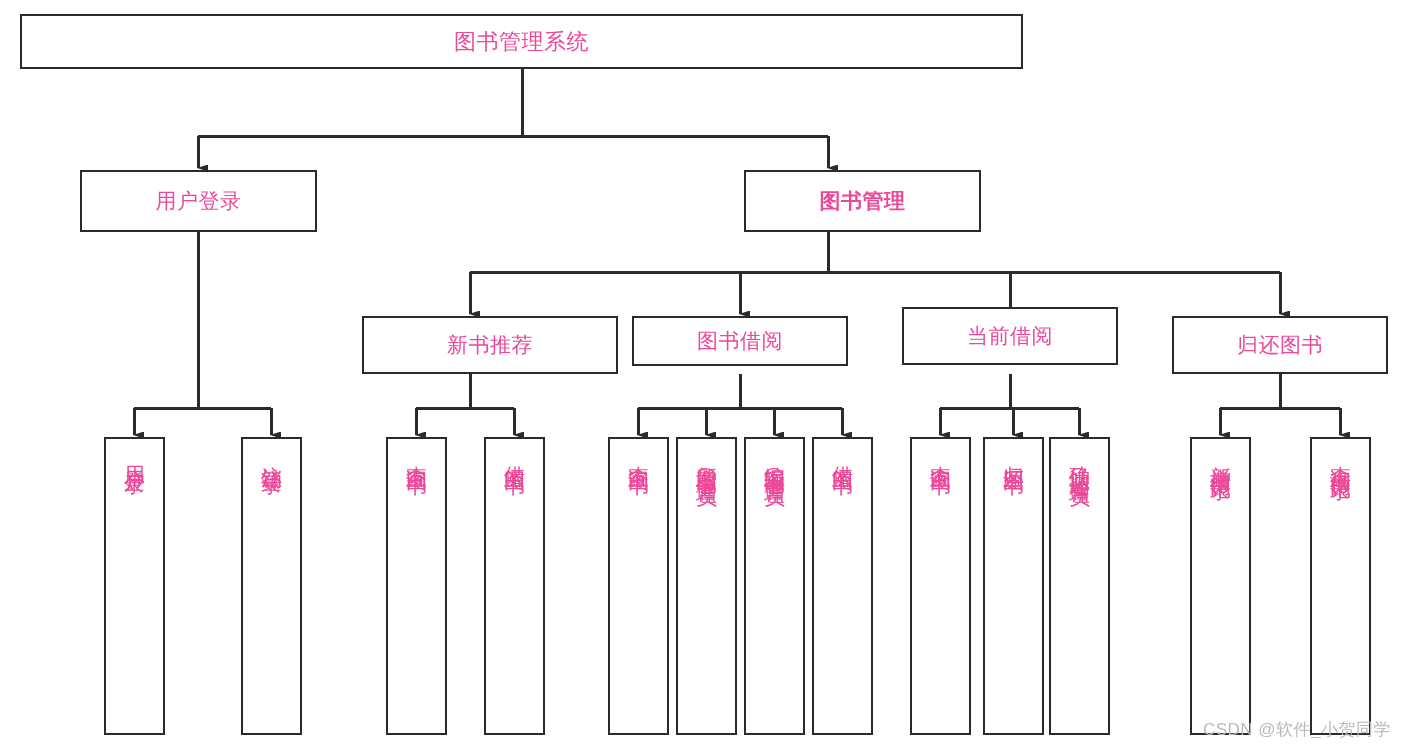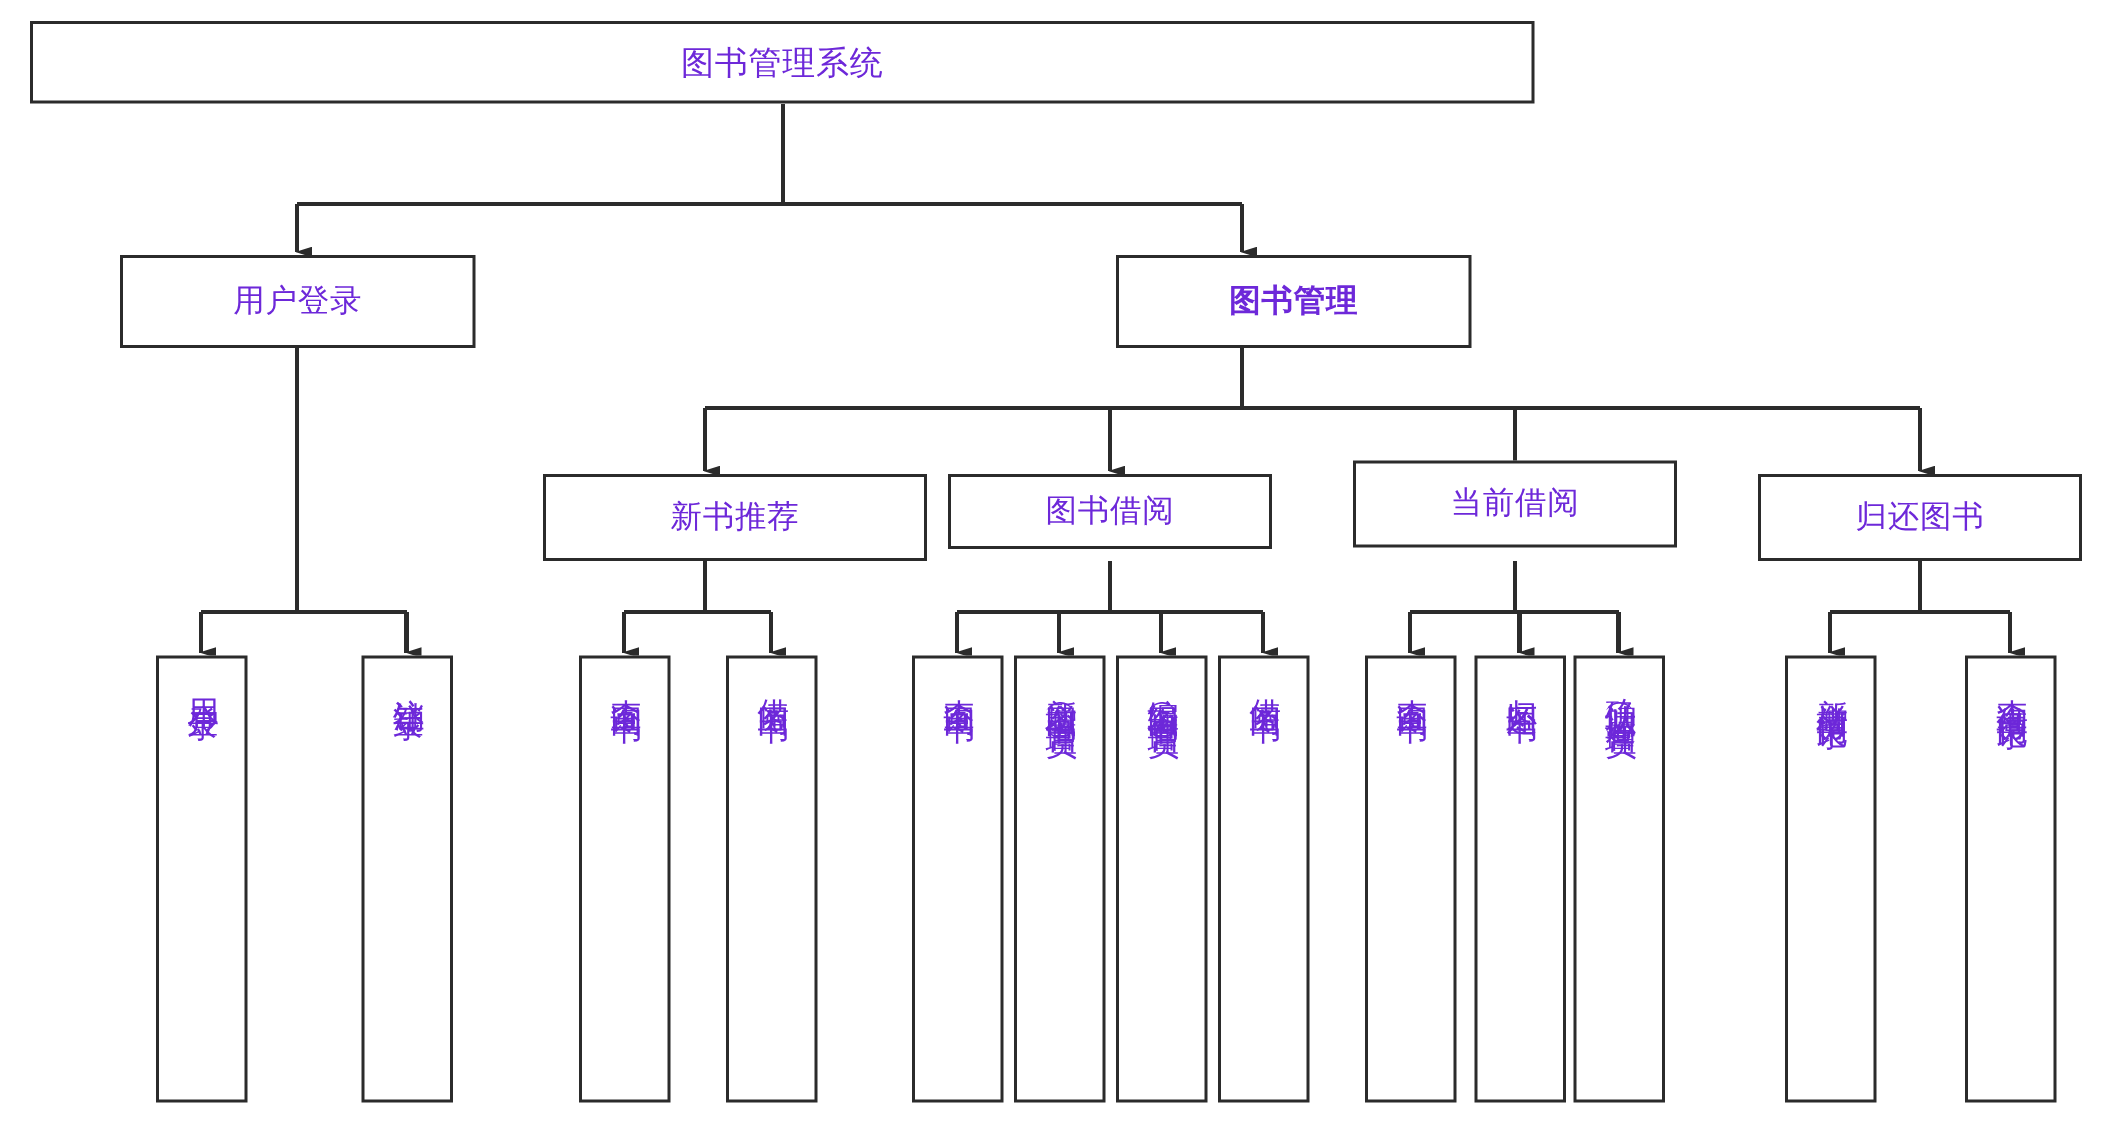--- a/index.html
+++ b/index.html
@@ -26,21 +26,21 @@
     pointer-events: none;
   }
   .node {
     position: absolute;
     box-sizing: border-box;
     background: #ffffff;
     border: 2px solid #2b2b2b;
     display: flex;
     align-items: center;
     justify-content: center;
-    color: #6d28d9;
+    color: #ec4899;
   }
   .node .label {
     display: block;
     text-align: center;
     line-height: 1.18;
     white-space: nowrap;
   }
   .node.horizontal .label {
     font-size: 21px;
     letter-spacing: 0.5px;
@@ -174,13 +174,14 @@
         <span class="label">确认归还（管理员）</span>
       </div>
       <div class="node vertical" style="left: 1190px; top: 437px; width: 61px; height: 298px;">
         <span class="label">新增借阅记录</span>
       </div>
       <div class="node vertical" style="left: 1310px; top: 437px; width: 61px; height: 298px;">
         <span class="label">查询借阅记录</span>
       </div>
     </div>
 
+  <div class="watermark">CSDN @软件_小贺同学</div>
 </div>
 
 </body></html>

